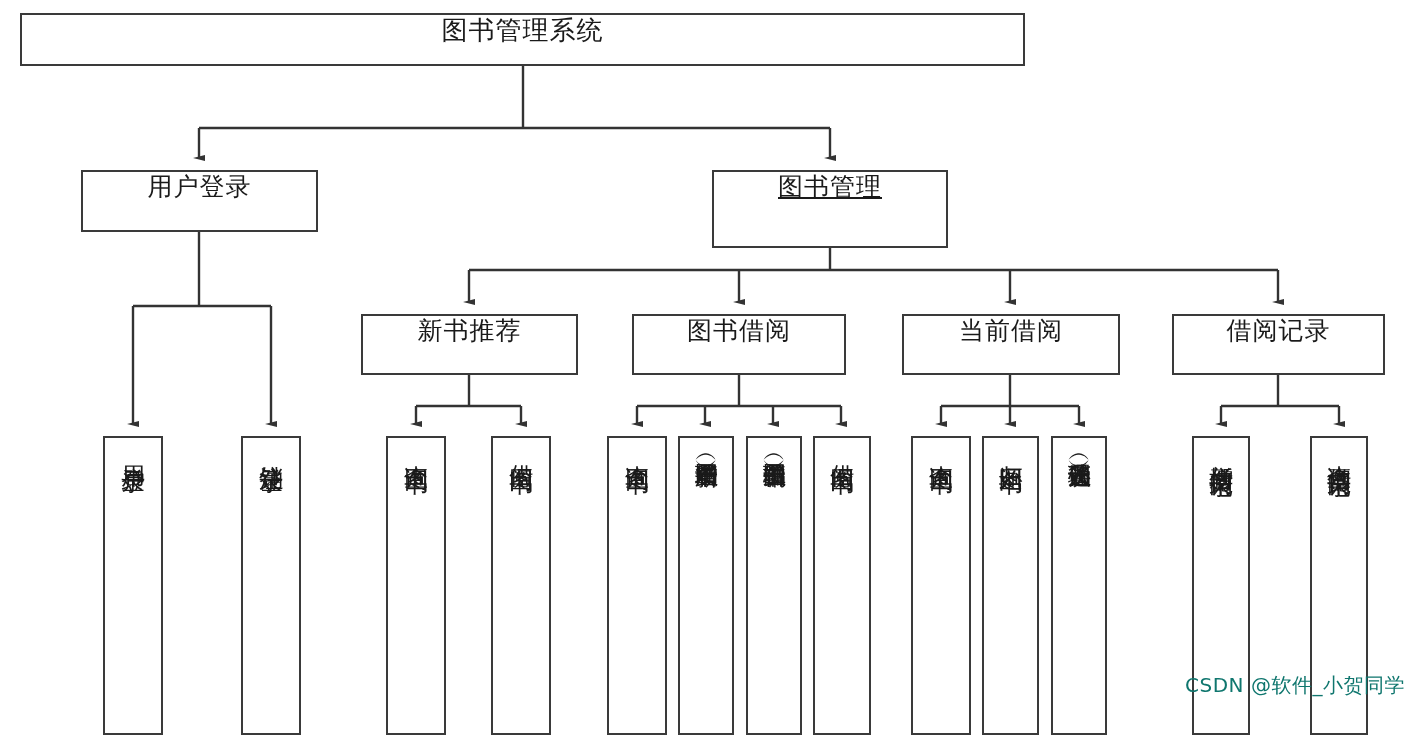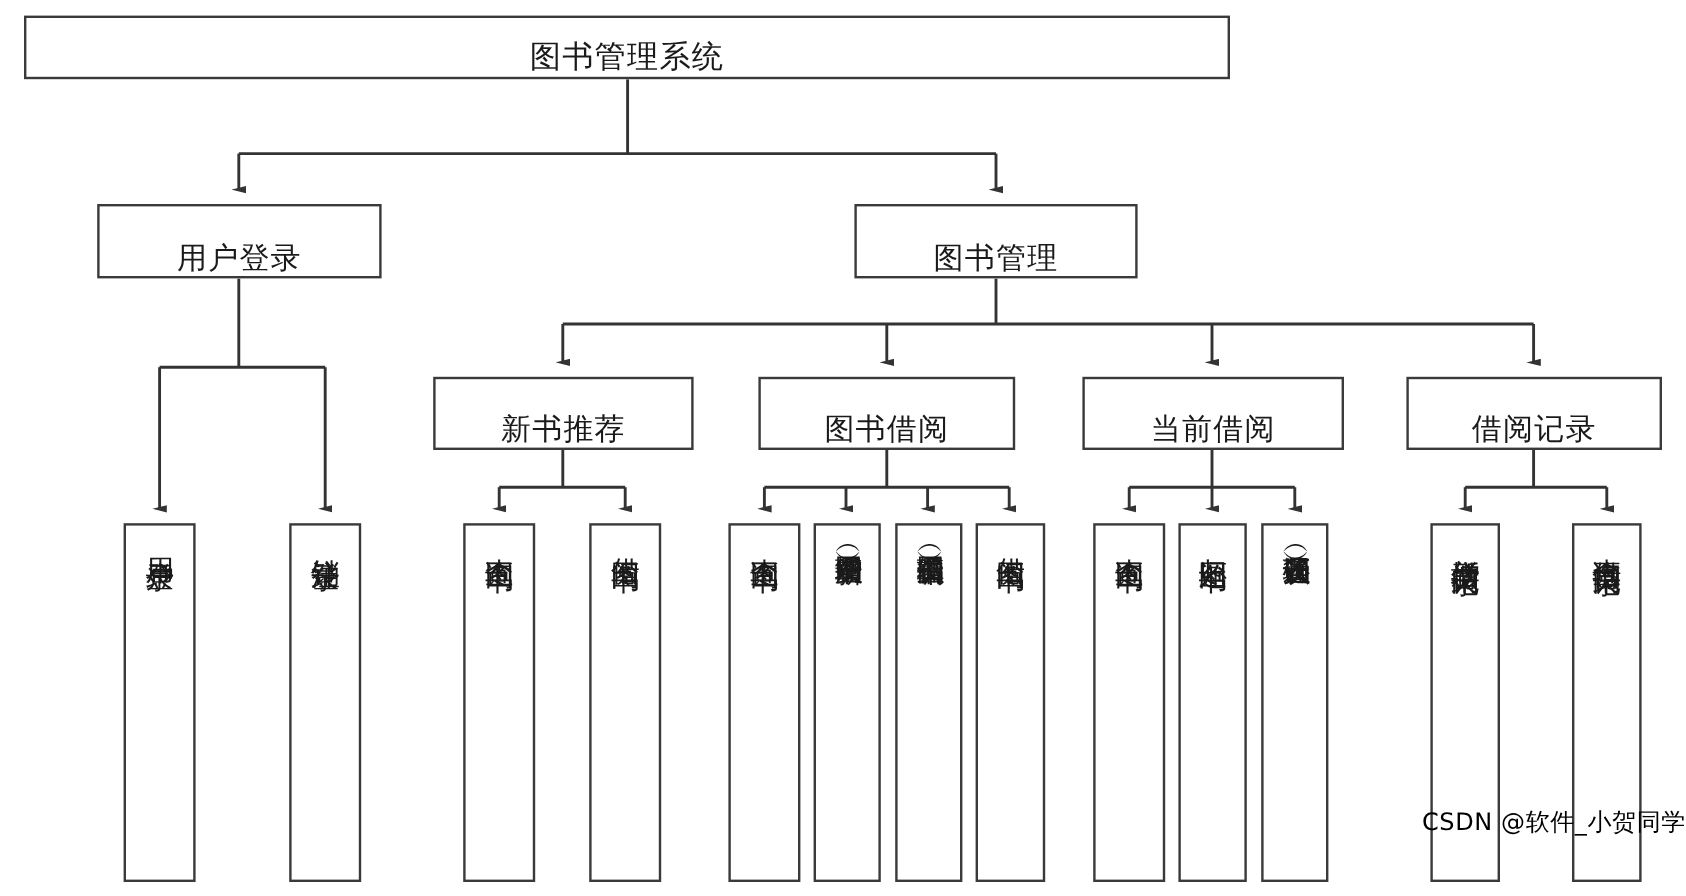--- a/index.html
+++ b/index.html
@@ -24,21 +24,21 @@
     width: 1405px;
     height: 747px;
     pointer-events: none;
   }
   .node {
     position: absolute;
     box-sizing: border-box;
     background: #ffffff;
     border: 2px solid #3a3a3a;
     display: flex;
-    align-items: flex-end;
+    align-items: flex-start;
     justify-content: center;
     color: #1a1a1a;
   }
   .node.horiz {
     font-size: 25px;
     line-height: 1.2;
     letter-spacing: 1px;
   }
   .node.root {
     font-size: 26px;
@@ -60,21 +60,21 @@
   .leaf-long .vtext {
     font-size: 23px;
     letter-spacing: 0px;
     line-height: 1.12;
   }
   .watermark {
     position: absolute;
     left: 1185px;
     top: 672px;
     font-size: 20px;
-    color: #000000;
+    color: #0f766e;
     white-space: nowrap;
     letter-spacing: 0.5px;
   }
 </style>
 </head>
 <body>
 
 <div id="canvas">
 
   <svg class="connectors" viewBox="0 0 1405 747" xmlns="http://www.w3.org/2000/svg">
@@ -127,21 +127,21 @@
     </g>
   </svg>
 
   <div class="node horiz root" style="left:20px; top:13px; width:1005px; height:53px;">
     <span>图书管理系统</span>
   </div>
 
   <div class="node horiz" style="left:81px; top:170px; width:237px; height:62px;">
     <span>用户登录</span>
   </div>
-  <div class="node horiz" style="left:712px; top:170px; width:236px; height:62px;">
+  <div class="node horiz" style="left:712px; top:170px; width:236px; height:78px;text-decoration:underline;">
     <span>图书管理</span>
   </div>
 
   <div class="node horiz" style="left:361px; top:314px; width:217px; height:61px;">
     <span>新书推荐</span>
   </div>
   <div class="node horiz" style="left:632px; top:314px; width:214px; height:61px;">
     <span>图书借阅</span>
   </div>
   <div class="node horiz" style="left:1172px; top:314px; width:213px; height:61px;">

